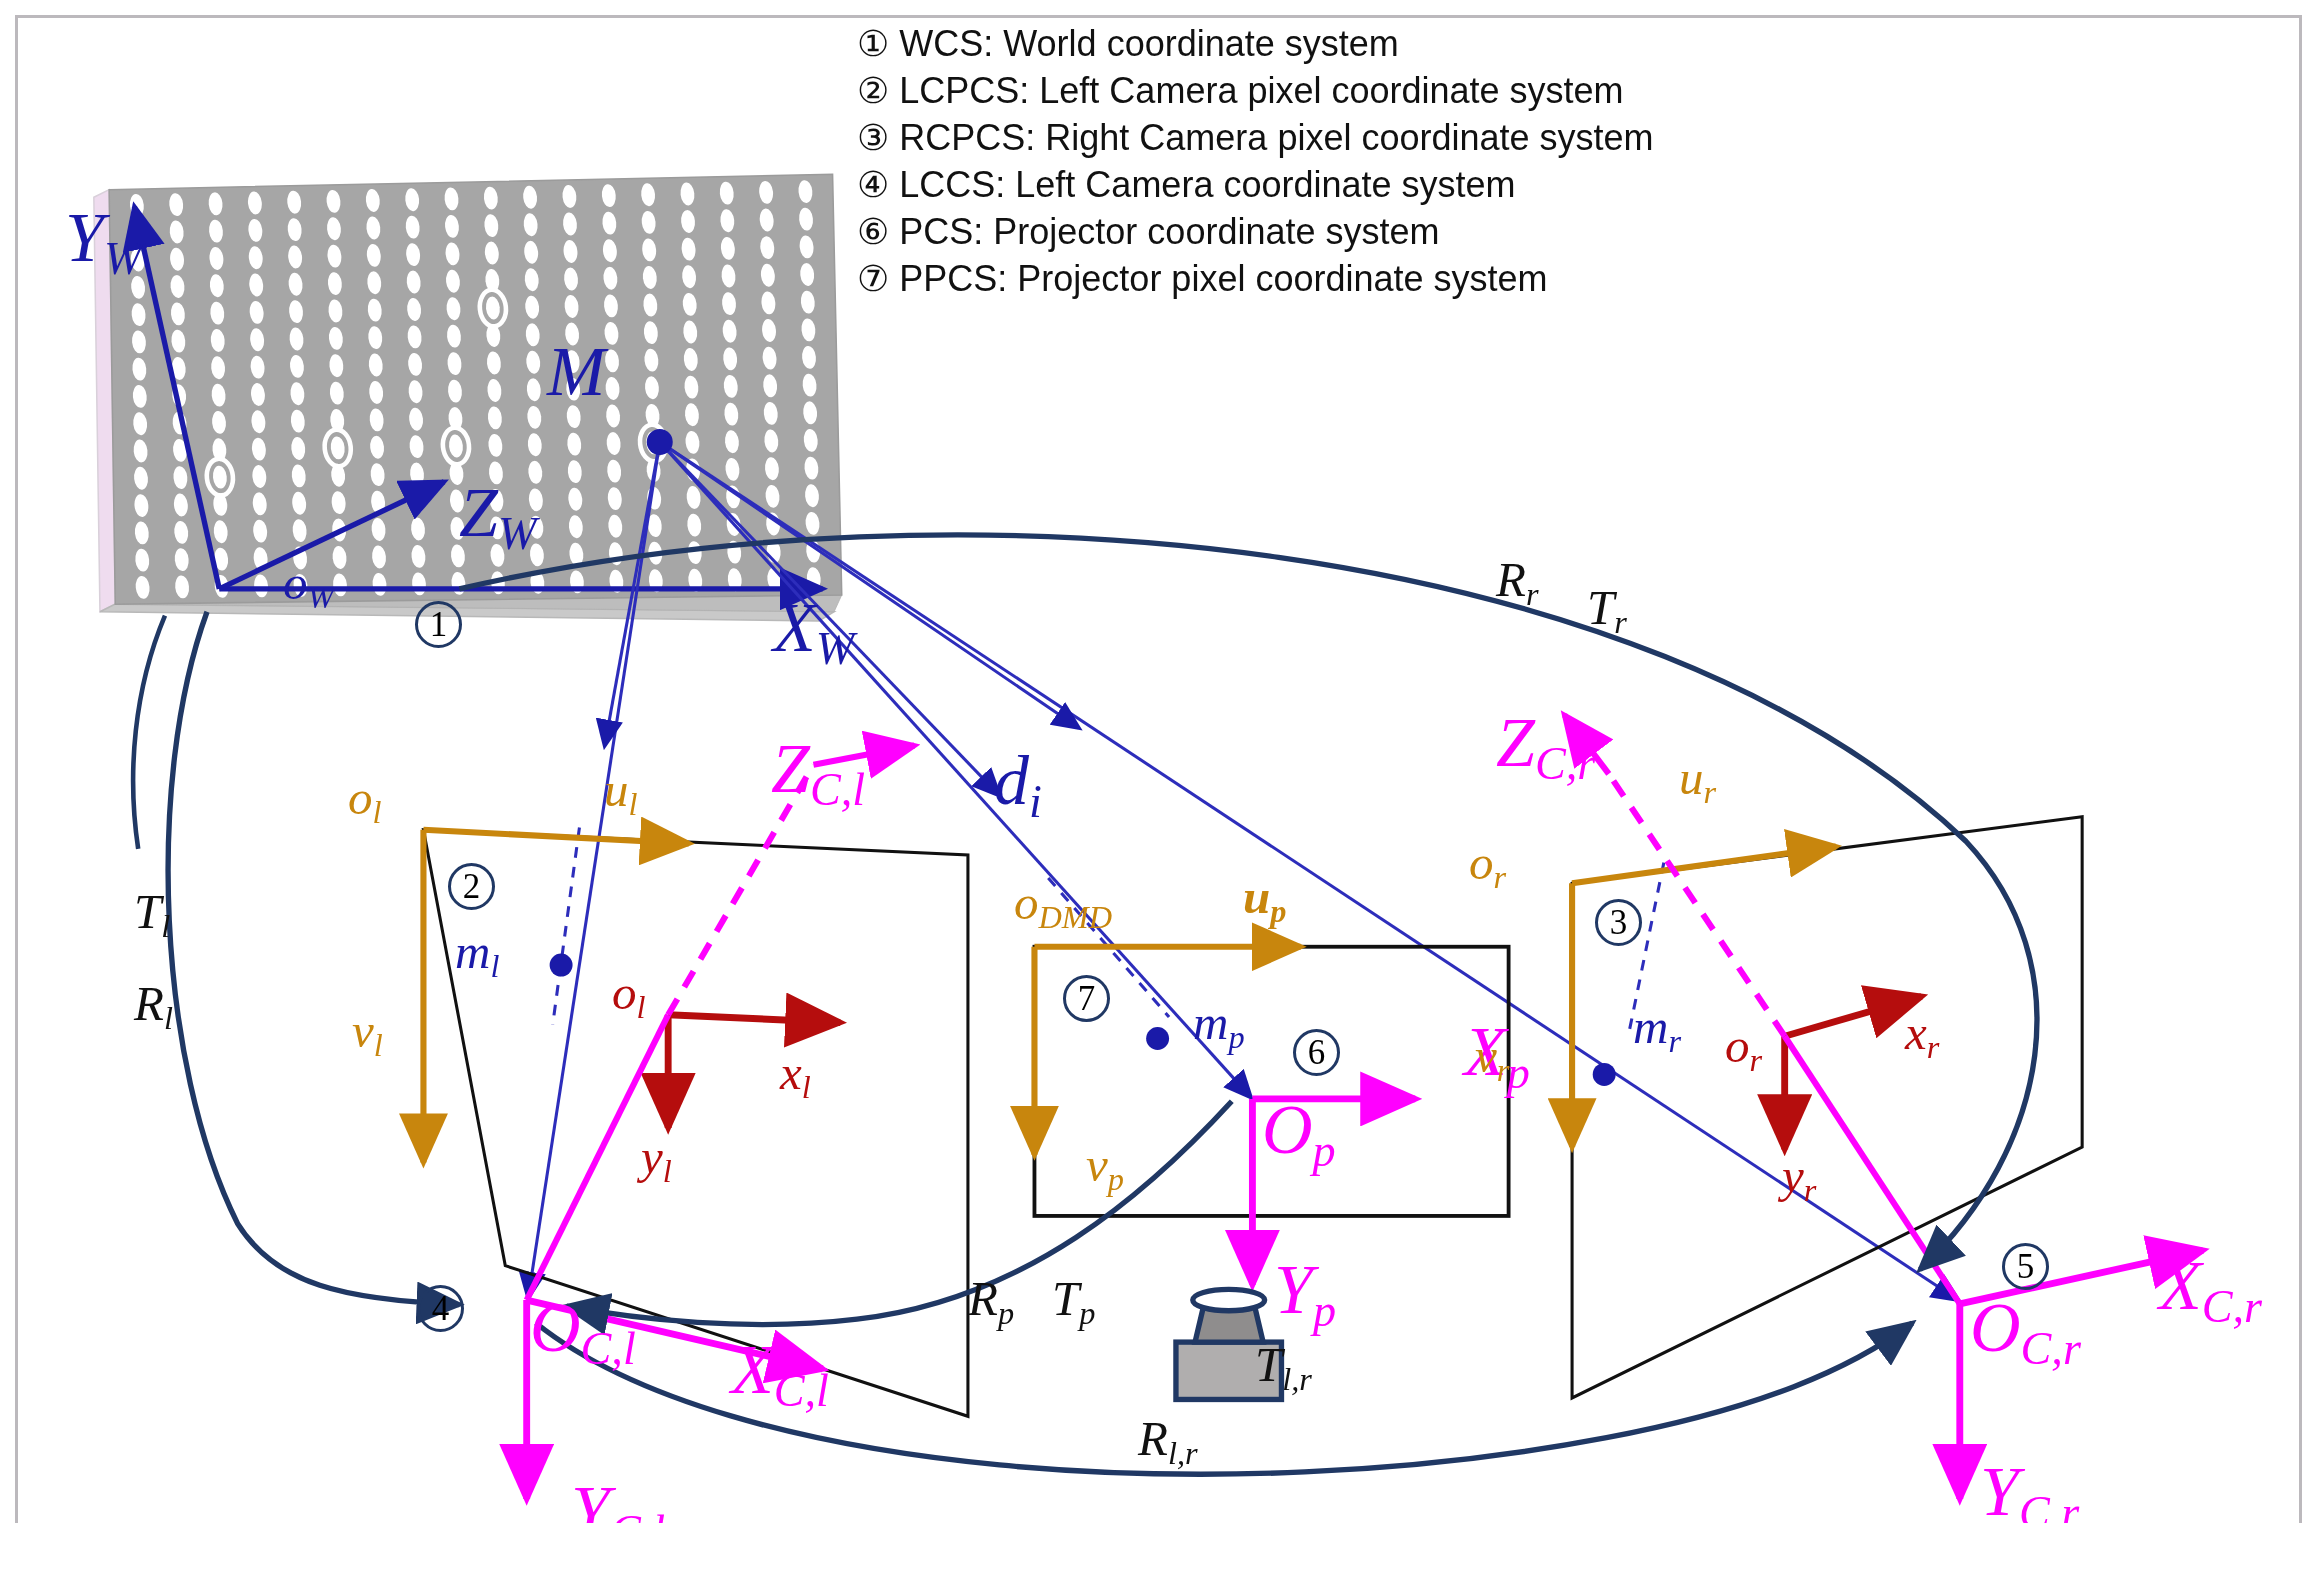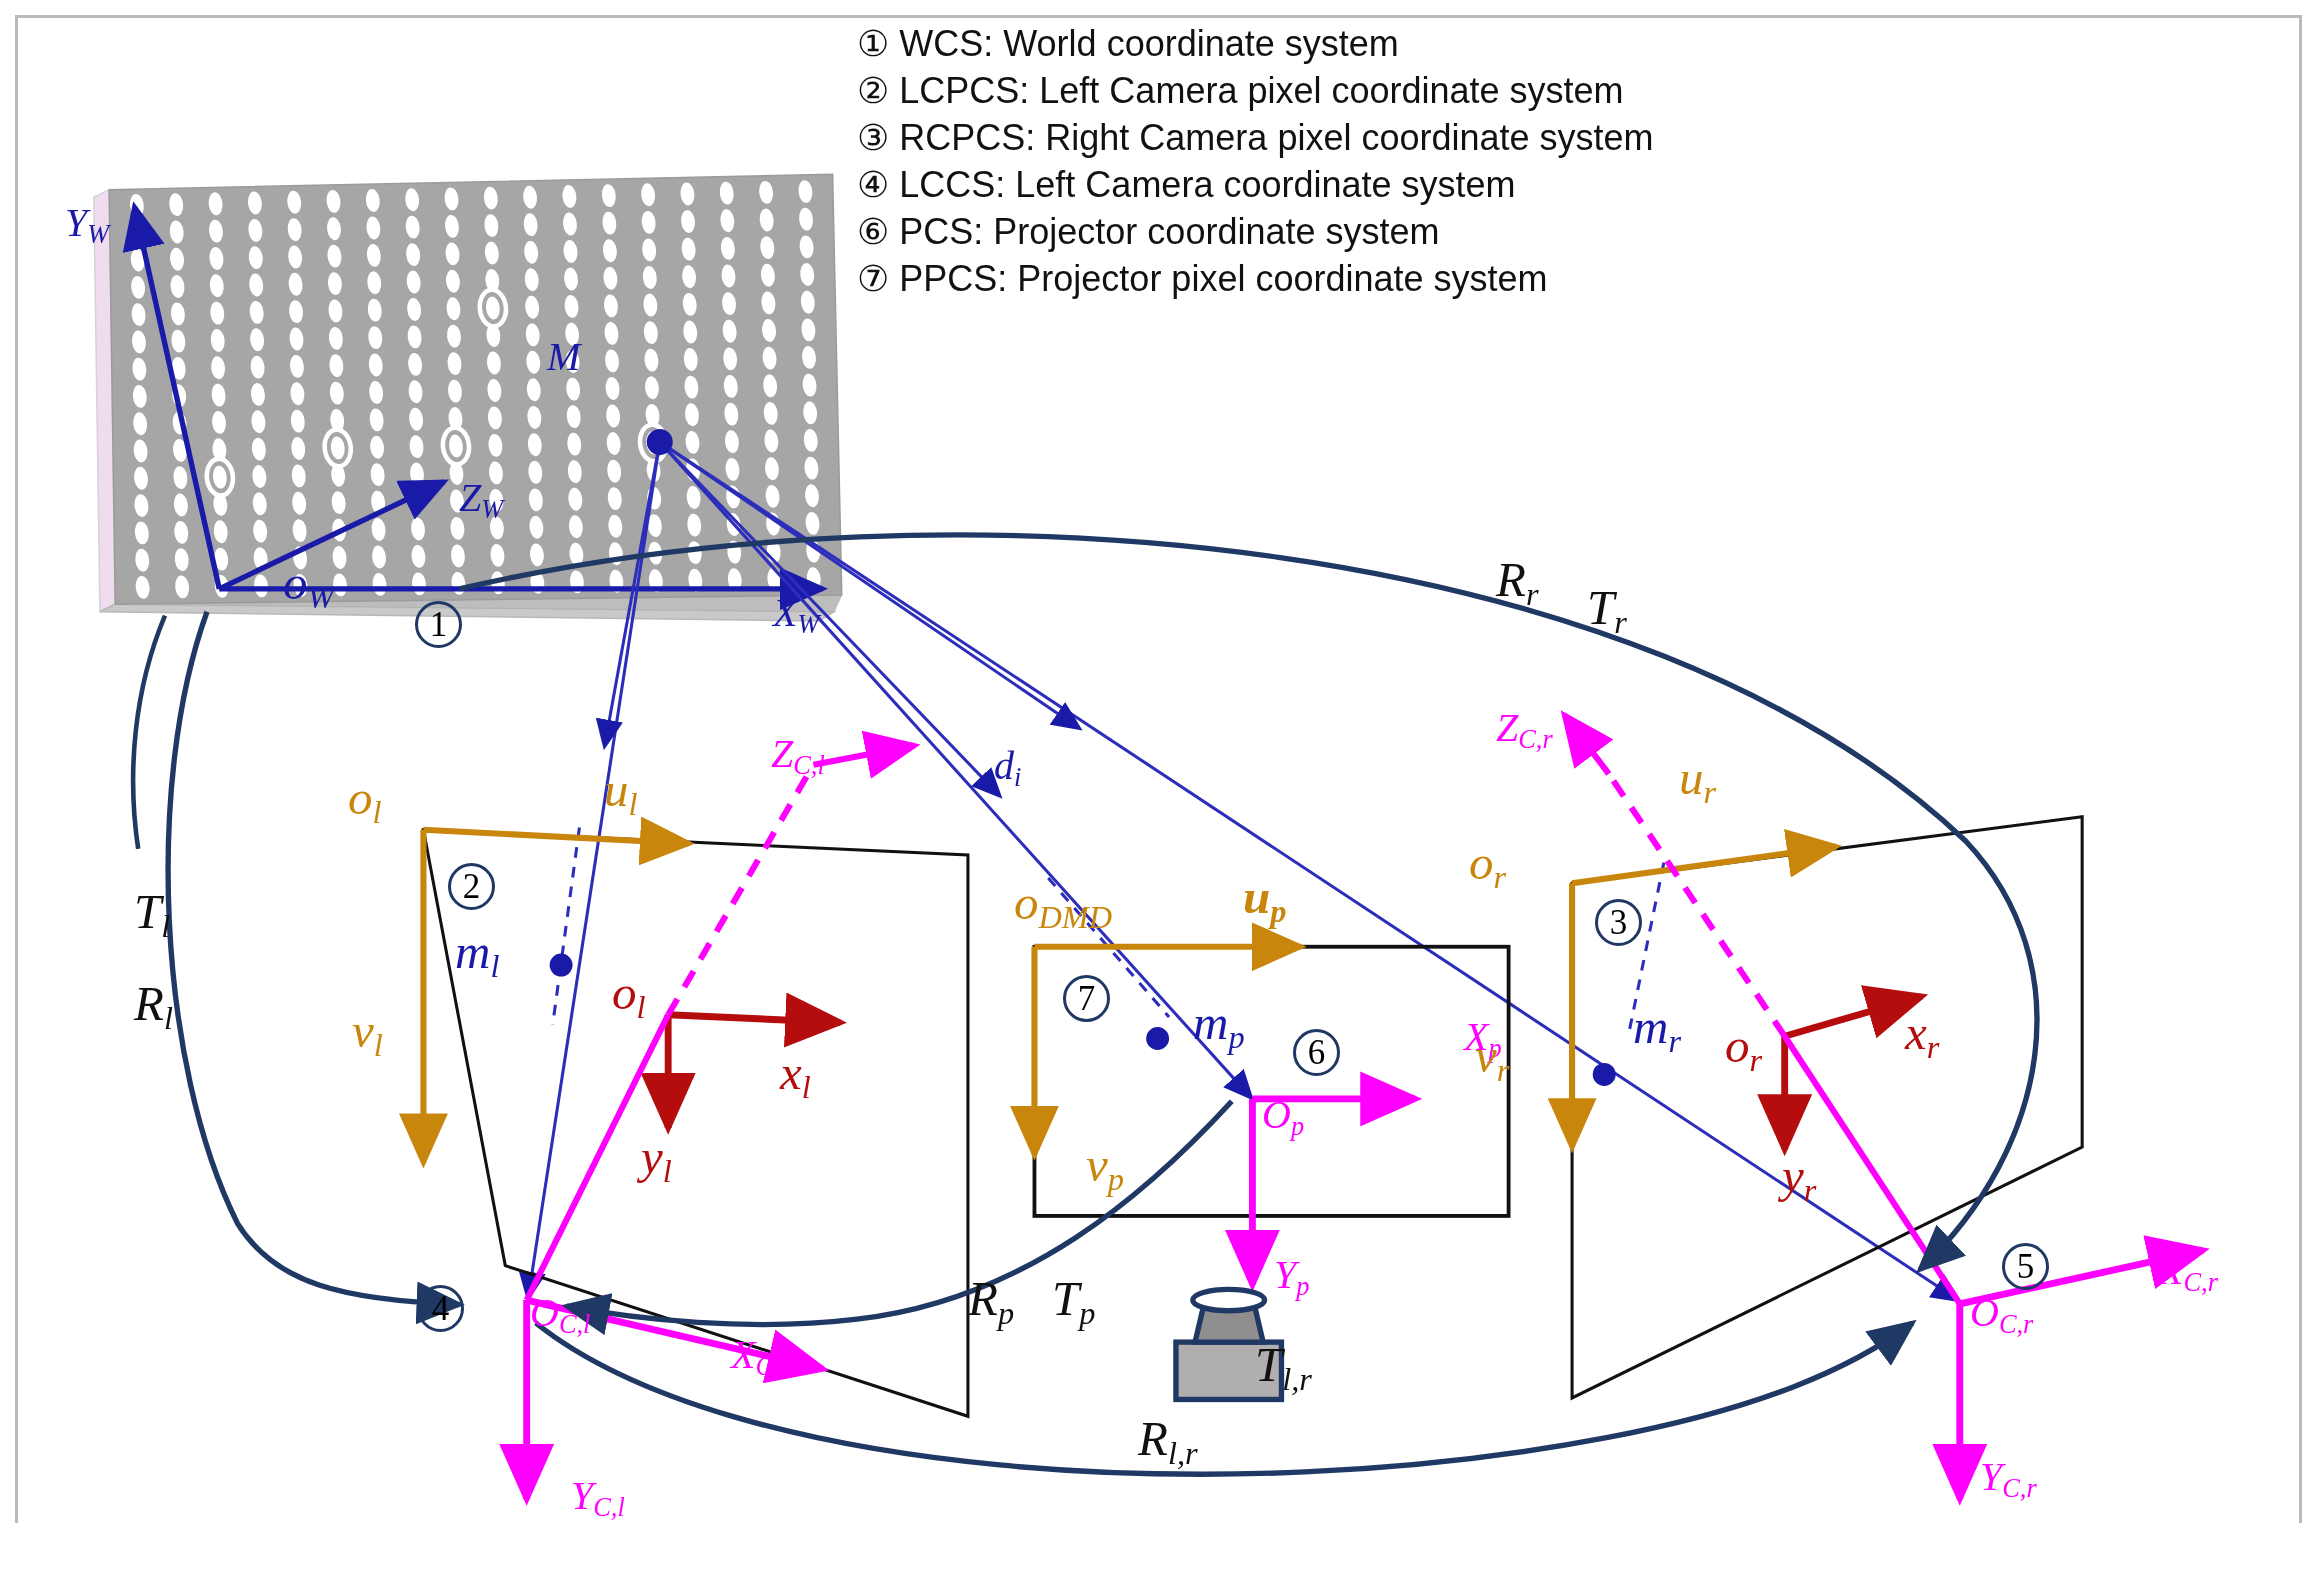--- a/index.html
+++ b/index.html
@@ -12,21 +12,21 @@
   .legend{position:absolute;left:857px;top:23px;}
   .legend-row{display:flex;align-items:baseline;gap:10.7px;height:47px;}
   .legend-txt{font-family:"Liberation Sans",sans-serif;font-size:36px;color:#111;}
   .circnum{position:absolute;width:47px;height:47px;border:3.1px solid #203864;
         border-radius:50%;box-sizing:border-box;display:flex;align-items:center;
         justify-content:center;font-family:"Liberation Serif",serif;font-size:35px;color:#000;background:transparent;}
   .it{font-style:italic;}
   .sub{font-size:0.66em;vertical-align:-0.28em;font-style:italic;}
   .blue{color:#1a1aa8;} .magenta{color:#ff00ff;} .orange{color:#c8860d;}
   .dred{color:#b50d0d;} .dark{color:#111;}
-  .f-xl{font-size:40px;} .f-lg{font-size:49px;}
+  .f-xl{font-size:70px;} .f-lg{font-size:49px;}
 </style>
 </head>
 <body>
 
 <div id="stage">
   <div id="frame"></div>
 
   <svg class="layer" viewBox="0 0 3031 2070">
     <defs>
       <marker id="ah-blue" markerWidth="10" markerHeight="9" refX="8.5" refY="4.5" orient="auto">

